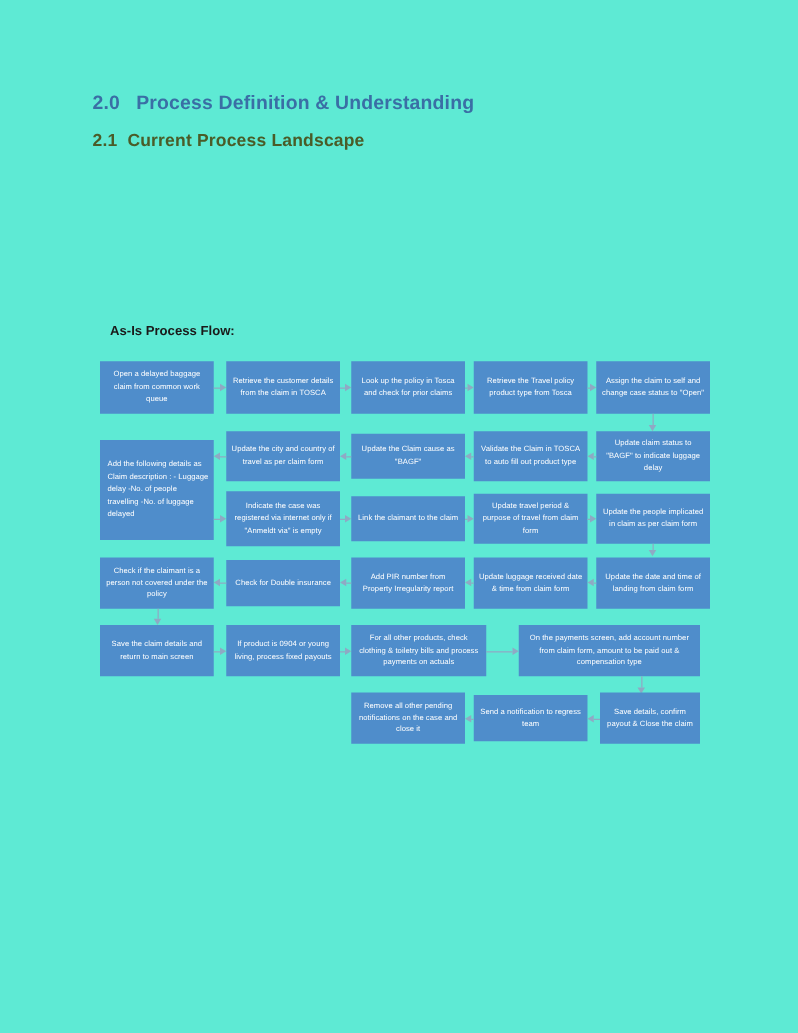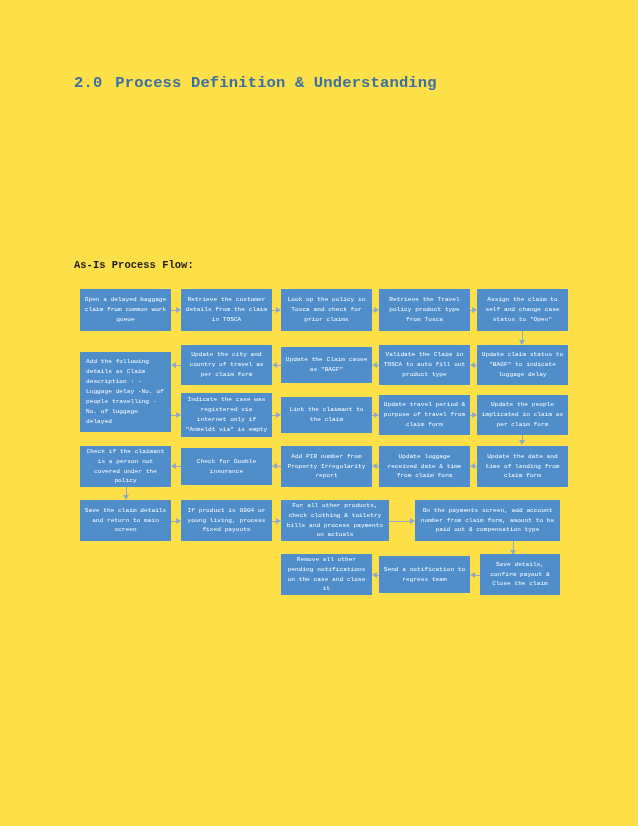--- a/index.html
+++ b/index.html
@@ -10,22 +10,21 @@
   body {
     width: 638px;
     height: 826px;
     position: relative;
     font-family: "Liberation Sans", sans-serif;
     overflow: hidden;
   }
   .page {
     position: absolute;
     inset: 0;
-    background: #fde047;
-    font-family: Liberation Mono, monospace;
+    background: #5eead4;
   }
 
   
   .h-2-0 {
     position: absolute;
     left: 74px;
     top: 74px;
     font-size: 15.5px;
     font-weight: bold;
     color: #3a6ea5;
@@ -53,21 +52,21 @@
     width: 460px;
     font-size: 10.5px;
     font-weight: bold;
     color: #262626;
     line-height: 1.55;
     text-align: justify;
   }
 
   .flow-title {
     position: absolute;
-    left: 74px;
+    left: 88px;
     top: 259px;
     font-size: 10.5px;
     font-weight: bold;
     color: #1a1a1a;
     white-space: nowrap;
     text-align: right;
   }
 
   
   .diagram {
@@ -128,20 +127,23 @@
 </style>
 </head>
 <body>
 
 <div class="page">
 
   <div class="h-2-0">
     <span class="num">2.0</span><span>Process Definition &amp; Understanding</span>
   </div>
 
+  <div class="h-2-1">
+    <span class="num">2.1</span><span>Current Process Landscape</span>
+  </div>
 
 
   <div class="flow-title">As-Is Process Flow:</div>
 
   <div class="diagram">
 
     <div class="node" style="left:80px;  top:289px; width:91px; height:42px;">
         <span>Open a delayed baggage claim from common work queue</span>
       </div>
     <div class="node" style="left:181px; top:289px; width:91px; height:42px;">

